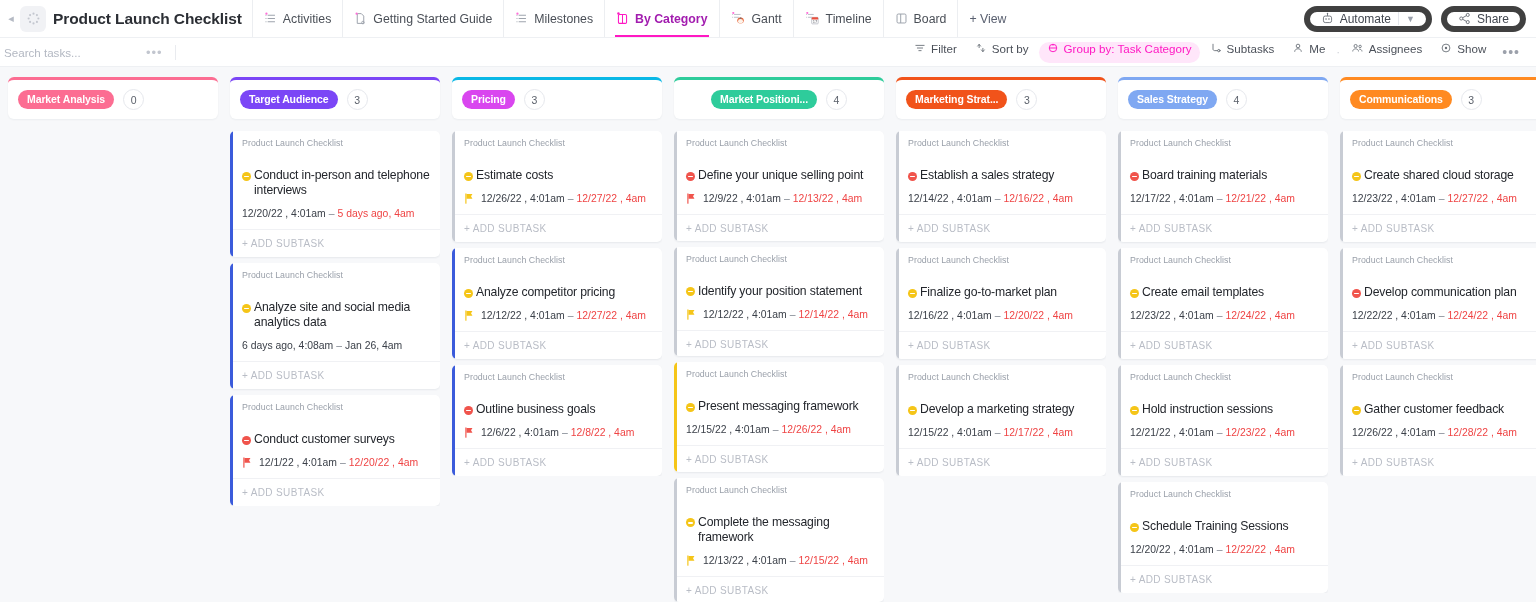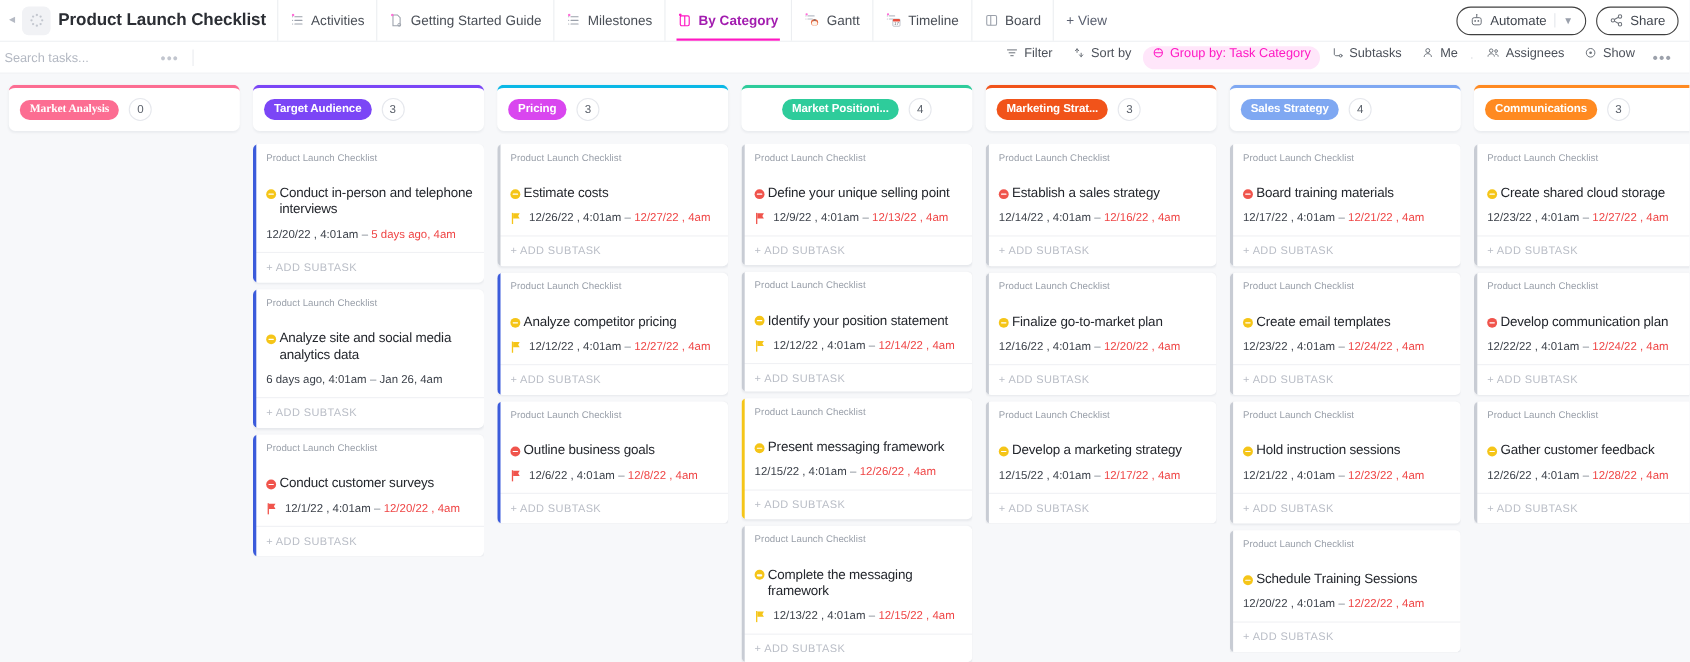--- a/index.html
+++ b/index.html
@@ -62,21 +62,21 @@
   }
   .tab.addview { border-left: 1px solid #eceef1; color:#5a6070; }
 
   .topbar-right {
     margin-left: auto;
     display: flex; align-items: center; gap: 9px;
   }
   .pill-btn {
     display: flex; align-items: center;
     height: 26px;
-    border: 1px solid #404040;
+    border: 6px solid #404040;
     border-radius: 13px;
     padding: 0 11px;
     font-size: 12px;
     color: #41464f;
     background: #fff;
     cursor: pointer;
     white-space: nowrap;
   }
   .pill-btn .ic { margin-right: 6px; display:flex; }
   .pill-sep {
@@ -517,21 +517,21 @@
       <span>Show</span>
     </div>
 
     <span class="tb-more">•••</span>
   </div>
 </div>
 
 <div class="board" id="board-root">
     <div class="column">
       <div class="col-header" style="border-top-color: rgb(252, 109, 146);">
-        <div class="cat-badge" style="background: rgb(252, 109, 146); font-family: Liberation Serif, serif;">Market Analysis</div>
+        <div class="cat-badge" style="background: rgb(252, 109, 146);">Market Analysis</div>
         <div class="count-badge">0</div>
       </div>
       <div class="col-body"></div>
     </div>
     <div class="column">
       <div class="col-header" style="border-top-color: rgb(123, 70, 246);">
         <div class="cat-badge" style="background: rgb(123, 70, 246);">Target Audience</div>
         <div class="count-badge">3</div>
       </div>
       <div class="col-body">
@@ -553,21 +553,21 @@
         </div>
         <div class="card">
           <div class="card-bar" style="background: rgb(59, 91, 219);"></div>
           <div class="card-inner">
             <div class="card-list">Product Launch Checklist</div>
             <div class="card-title-row">
               <span class="status-dot" style="background: rgb(245, 197, 24);"></span>
               <span>Analyze site and social media analytics data</span>
             </div>
             <div class="card-dates">
-              <span>6 days ago, 4:01am</span>
+              <span>6 days ago, 4:08am</span>
               <span class="date-sep">–</span>
               <span class="">Jan 26, 4am</span>
             </div>
           </div>
           <div class="add-subtask">+ ADD SUBTASK</div>
         </div>
         <div class="card">
           <div class="card-bar" style="background: rgb(59, 91, 219);"></div>
           <div class="card-inner">
             <div class="card-list">Product Launch Checklist</div>

